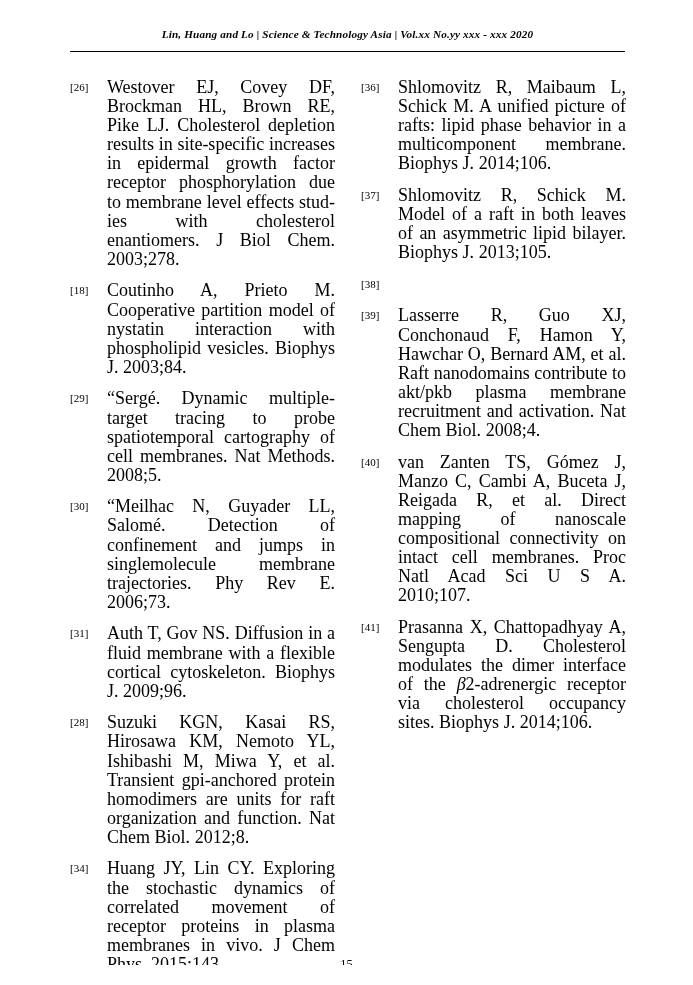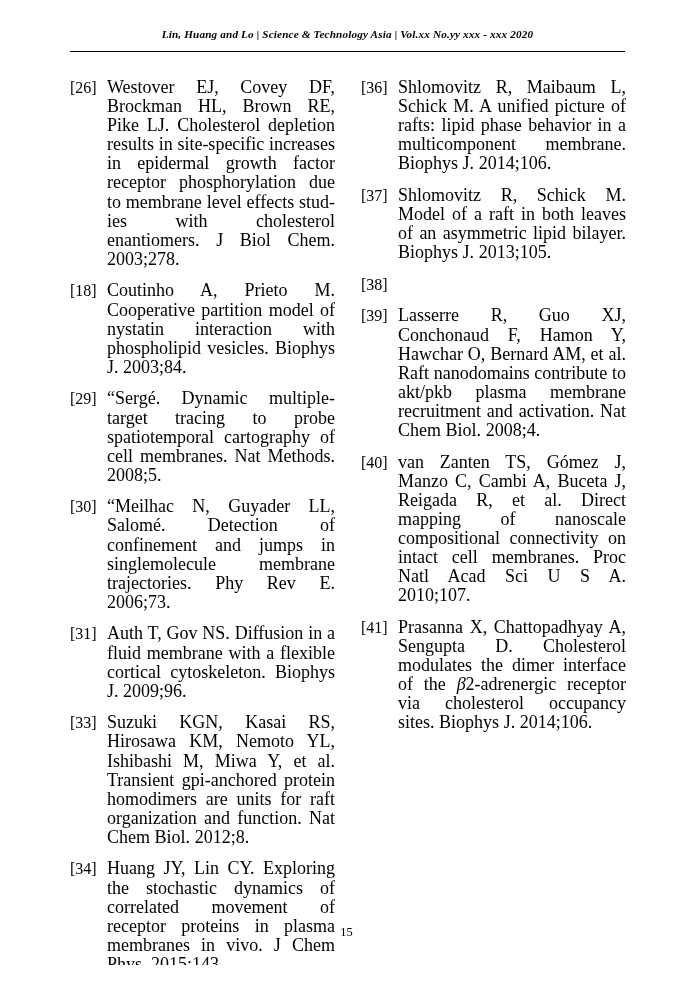--- a/index.html
+++ b/index.html
@@ -53,40 +53,40 @@
   }
   .ref {
     display: flex;
     flex-direction: row;
     align-items: flex-start;
     margin-bottom: 12.5px;
   }
   .ref-label {
     flex: 0 0 37px;
     width: 37px;
-    font-size: 16px;
+    font-size: 11px;
     line-height: 19.1px;
     white-space: nowrap;
   }
   .ref-text {
     flex: 1 1 auto;
     font-size: 18px;
     line-height: 19.1px;
     text-align: justify;
     text-justify: inter-word;
     hyphens: manual;
     word-spacing: 0.1px;
   }
   .ref-text i {
     font-style: italic;
   }
   .page-number {
     position: absolute;
     left: 0;
-    top: 925px;
+    top: 957px;
     width: 693px;
     text-align: center;
     font-size: 12.4px;
   }
 </style>
 </head>
 <body>
 
 <div class="page">
 
@@ -111,21 +111,21 @@
       </div>
       <div class="ref">
         <div class="ref-label">[30]</div>
         <div class="ref-text">“Meilhac N, Guyader LL, Salomé. Detec­tion of confinement and jumps in single­molecule membrane trajectories. Phy Rev E. 2006;73.</div>
       </div>
       <div class="ref">
         <div class="ref-label">[31]</div>
         <div class="ref-text">Auth T, Gov NS.   Diffusion in a fluid membrane with a flexible cortical cy­toskeleton. Biophys J. 2009;96.</div>
       </div>
       <div class="ref">
-        <div class="ref-label">[33]</div>
+        <div class="ref-label">[28]</div>
         <div class="ref-text">Suzuki KGN, Kasai RS, Hirosawa KM, Nemoto YL, Ishibashi M, Miwa Y, et al. Transient gpi-anchored protein homod­imers are units for raft organization and function. Nat Chem Biol. 2012;8.</div>
       </div>
       <div class="ref">
         <div class="ref-label">[34]</div>
         <div class="ref-text">Huang JY, Lin CY.    Exploring the stochastic dynamics of correlated move­ment of receptor proteins in plasma mem­branes in vivo. J Chem Phys. 2015;143.</div>
       </div>
     </div>
 
     <div class="col">
       <div class="ref">

